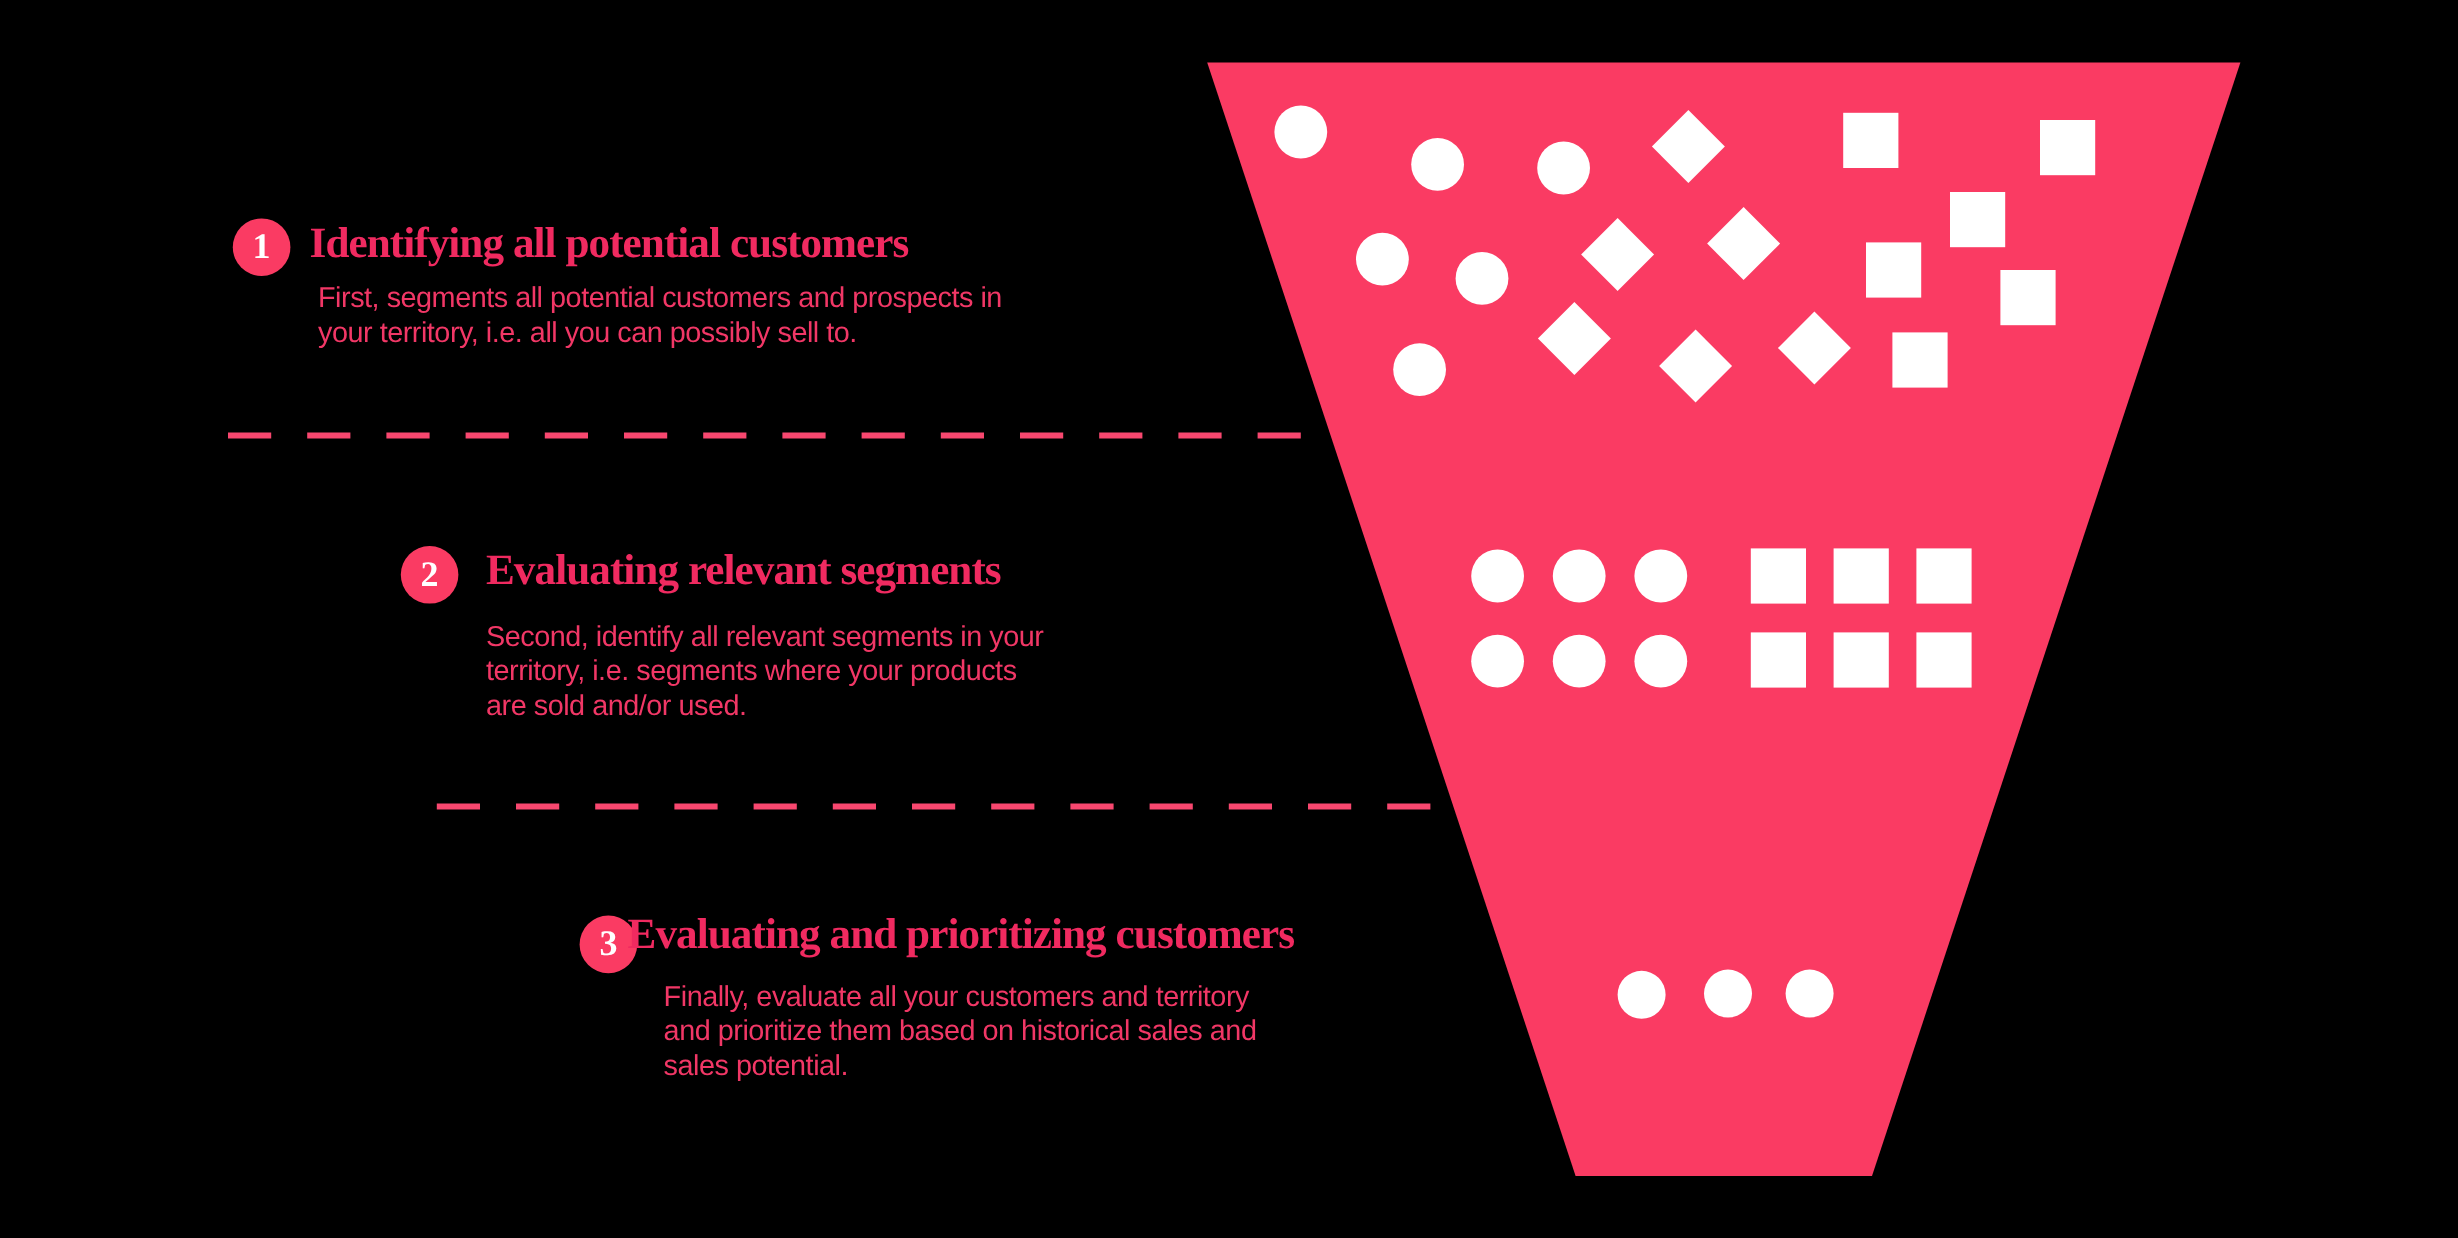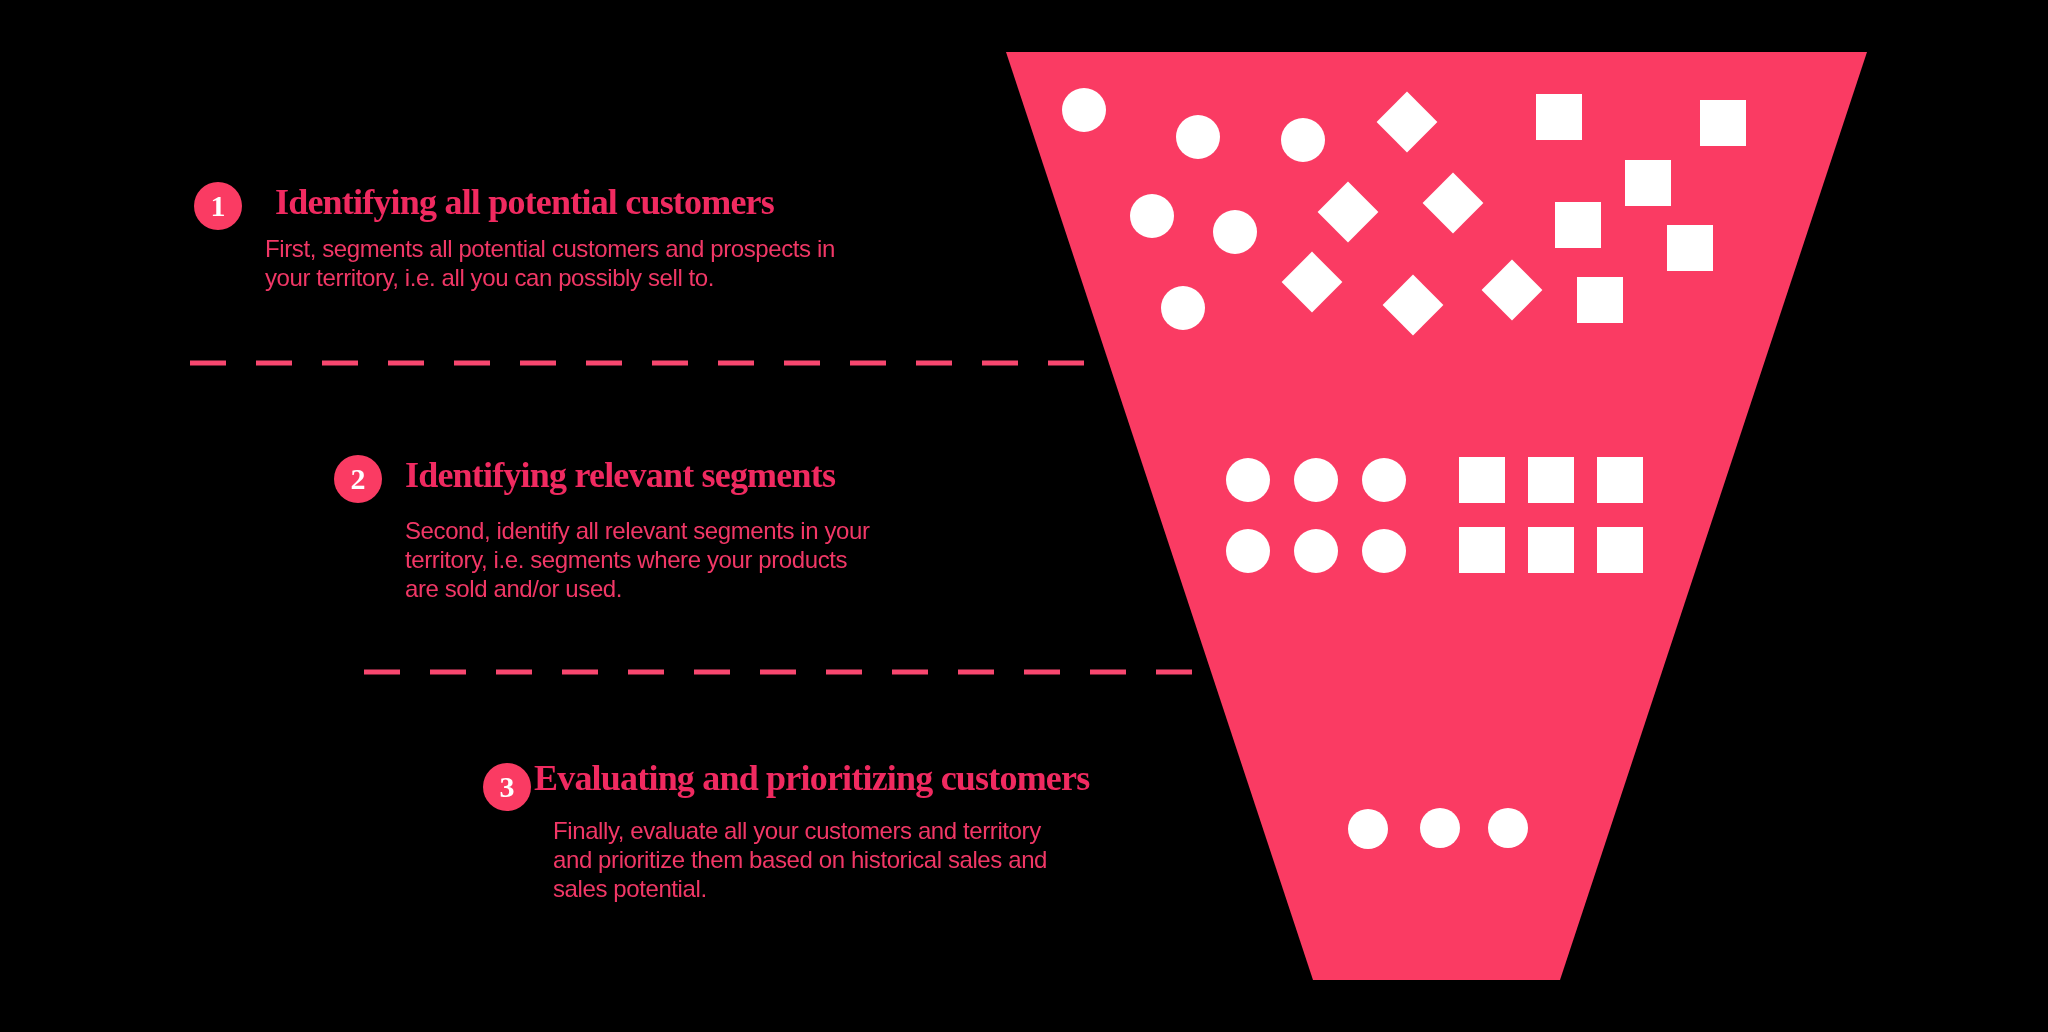--- a/index.html
+++ b/index.html
@@ -31,27 +31,27 @@
     font-family:"Liberation Serif",serif;font-weight:700;
     font-size:36px;letter-spacing:-0.8px;line-height:44px;
     color:var(--heading);white-space:nowrap;
   }
   .desc{
     position:absolute;
     font-size:24px;line-height:29px;letter-spacing:-0.4px;
     color:var(--body);white-space:pre-line;
   }
   #badge-1{left:194px;top:182px}
-  #title-1{left:275px;top:180px}
+  #title-1{left:258px;top:180px}
   #desc-1{left:265px;top:234px}
   #badge-2{left:334px;top:455px}
   #title-2{left:405px;top:453px}
   #desc-2{left:405px;top:516px}
   #badge-3{left:483px;top:763px}
-  #title-3{left:534px;top:756px}
+  #title-3{left:523px;top:756px}
   #desc-3{left:553px;top:816px}
 </style>
 </head>
 <body>
 
 <div class="canvas">
 
   <svg id="funnel-svg" class="funnel-svg" width="2048" height="1032">
       <polygon points="1006,52 1867,52 1560,980 1313,980" fill="#FA3B63"></polygon>
       <circle cx="1084" cy="110" r="22" fill="#FFFFFF"></circle>
@@ -97,21 +97,21 @@
     </div>
     <div class="title" id="title-1">Identifying all potential customers</div>
     <div class="desc" id="desc-1">First, segments all potential customers and prospects in
 your territory, i.e. all you can possibly sell to.</div>
   </div>
 
   <div class="step">
     <div class="badge" id="badge-2">
       <span>2</span>
     </div>
-    <div class="title" id="title-2">Identifying relevant segments</div>
+    <div class="title" id="title-2">Evaluating relevant segments</div>
     <div class="desc" id="desc-2">Second, identify all relevant segments in your
 territory, i.e. segments where your products
 are sold and/or used.</div>
   </div>
 
   <div class="step">
     <div class="badge" id="badge-3">
       <span>3</span>
     </div>
     <div class="title" id="title-3">Evaluating and prioritizing customers</div>

